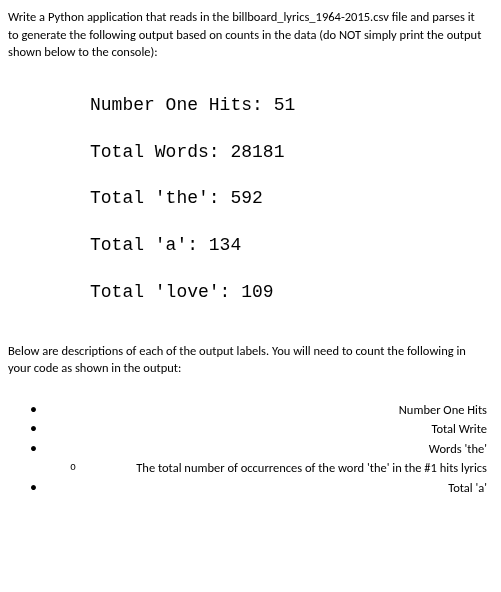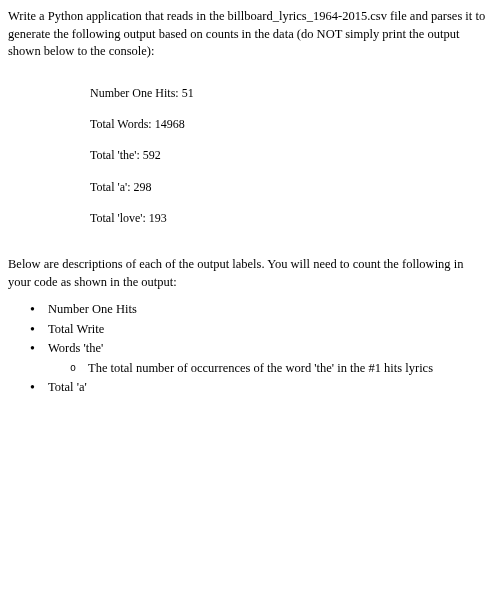--- a/index.html
+++ b/index.html
@@ -1,56 +1,56 @@
 <!DOCTYPE html>
 <html><head>
   <meta charset="utf-8">
   <style>
     * {
       margin: 0;
       padding: 0;
       box-sizing: border-box;
-      font-family: Liberation Serif, serif;
     }
     body {
       width: 501px;
       height: 592px;
       background: #ffffff;
       font-family: Calibri, Arial, sans-serif;
       font-size: 12.5px;
       color: #000000;
       padding: 8px 14px 8px 8px;
       line-height: 1.4;
       overflow: hidden;
     }
     .intro {
       margin-bottom: 10px;
     }
     .output-block {
       margin-left: 82px;
       font-family: "Courier New", Courier, monospace;
-      font-size: 12px;
+      font-size: 18px;
       line-height: 1.3;
       margin-bottom: 14px;
       white-space: pre;
     }
     .output-line {
       white-space: pre;
     }
     .mid-text {
-      margin-bottom: 10px;
+      margin-bottom: 24px;
     }
     ul.top-list {
       list-style: none;
       margin-left: 22px;
     }
     ul.top-list > li {
       position: relative;
       padding-left: 18px;
       margin-bottom: 2px;
+      text-align: right;
     }
     ul.top-list > li::before {
       content: "•";
       position: absolute;
       left: 0;
       top: 0;
       font-size: 14px;
       line-height: 1.3;
     }
     ul.sub-list {
@@ -72,24 +72,24 @@
       line-height: 1.7;
     }
   </style>
 </head>
 <body>
 
 <p class="intro">Write a Python application that reads in the billboard_lyrics_1964-2015.csv file and parses it to generate the following output based on counts in the data (do NOT simply print the output shown below to the console):</p>
 
 <div class="output-block">
 <div class="output-line">Number One Hits: 51</div>
-<div class="output-line">Total Words: 14968</div>
+<div class="output-line">Total Words: 28181</div>
 <div class="output-line">Total 'the': 592</div>
-<div class="output-line">Total 'a': 298</div>
-<div class="output-line">Total 'love': 193</div>
+<div class="output-line">Total 'a': 134</div>
+<div class="output-line">Total 'love': 109</div>
 </div>
 
 <p class="mid-text">Below are descriptions of each of the output labels. You will need to count the following in your code as shown in the output:</p>
 
 <ul class="top-list">
   <li>
     <span>Number One Hits</span>
   </li>
   <li>
     <span>Total Write</span>

